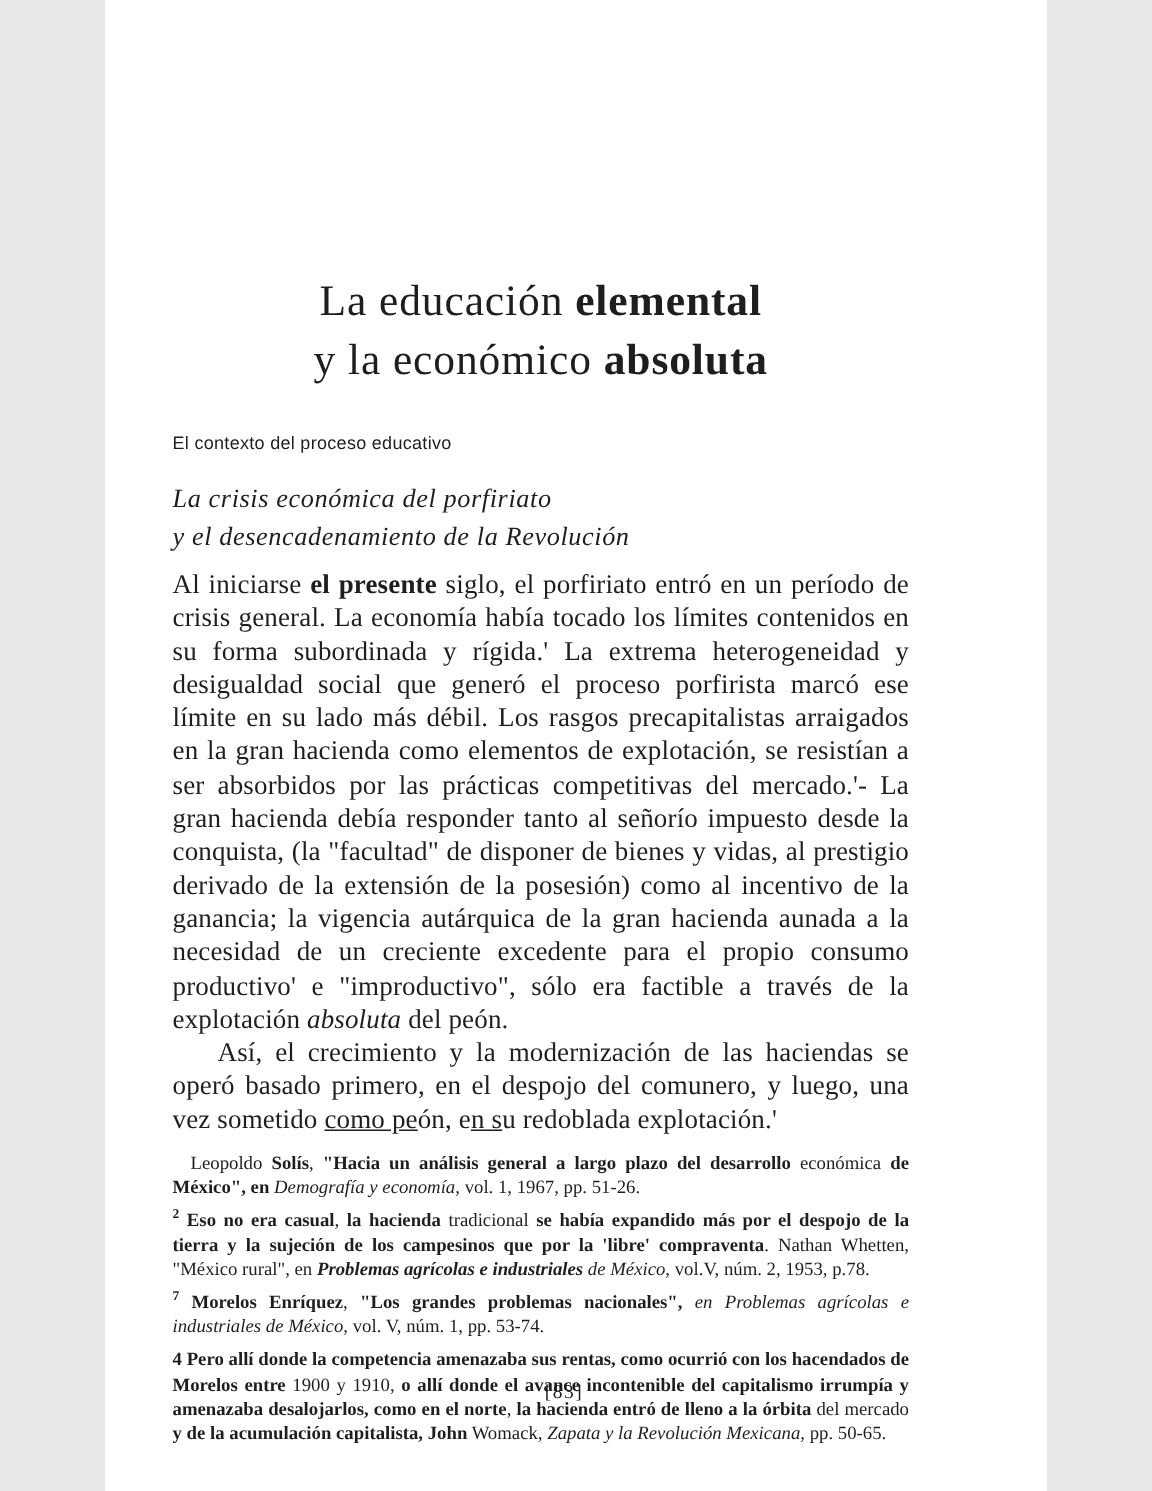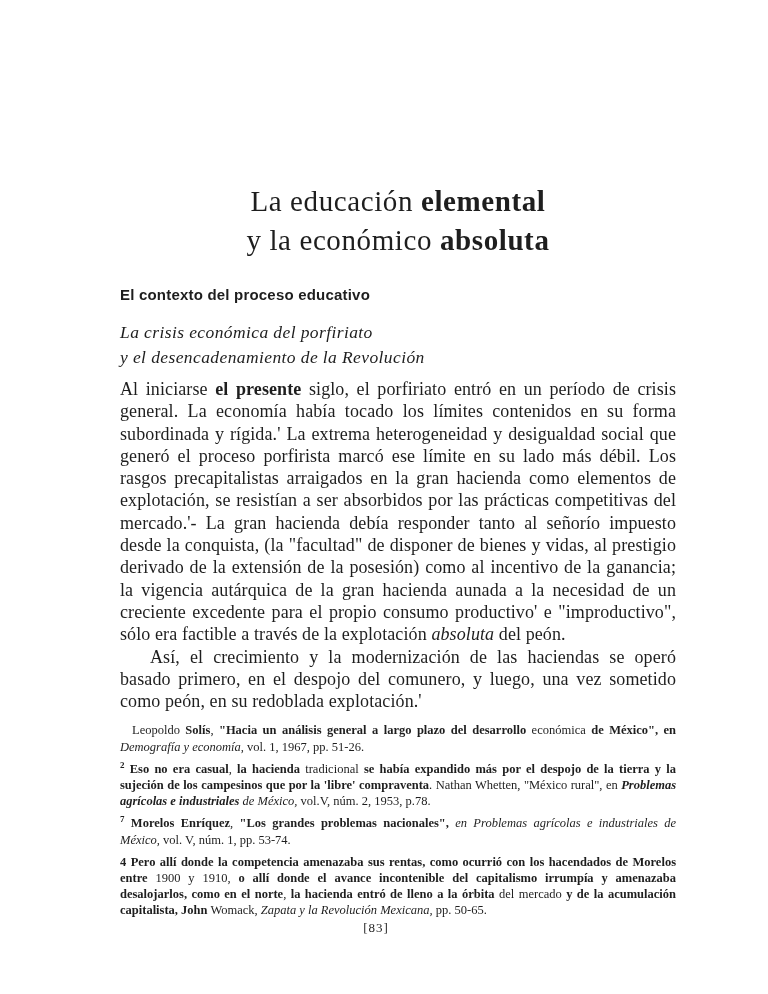--- a/index.html
+++ b/index.html
@@ -1,37 +1,37 @@
 <!DOCTYPE html>
 <html style="--ink: #1e1e1e; --paper: #ffffff;"><head>
 <meta charset="utf-8">
 <style>
   :root { --ink:#1e1e1e; --paper:#ffffff; }
   * { box-sizing: border-box; }
   html,body { margin:0; padding:0; background:#e8e8e8; }
   .page {
-    width:768px; height:994px; margin:0 auto; position:relative; overflow:hidden;
+    width:628px; height:994px; margin:0 auto; position:relative; overflow:hidden;
     background:var(--paper); color:var(--ink);
     font-family:"Liberation Serif","DejaVu Serif",serif;
-    padding:182px 92px 0 120px;
+    padding:182px 92px 0 45px;
   }
   .b   { font-weight:bold; }
   .i   { font-style:italic; }
-  .u   { }
+  .u   { text-decoration:underline; }
   .sup { vertical-align:super; font-size:0.72em; line-height:0; }
 
   .title {
     margin:0 0 26px 0; font-weight:normal; text-align:center;
     font-size:29px; line-height:39px; letter-spacing:0.6px;
   }
   .title-line { display:block; }
 
   .section-heading {
     font-family:"Liberation Sans","DejaVu Sans",sans-serif;
-    font-size:15px; font-weight:bold; line-height:18px;
+    font-size:12px; font-weight:normal; line-height:18px;
     margin:0 0 16px 0; letter-spacing:0.2px;
   }
 
   .subheading {
     font-weight:normal; font-style:italic;
     font-size:17.5px; line-height:25px; margin:12px 0 8px 0; letter-spacing:0.4px;
   }
   .sub-line { display:block; }
 
   .body-para {

